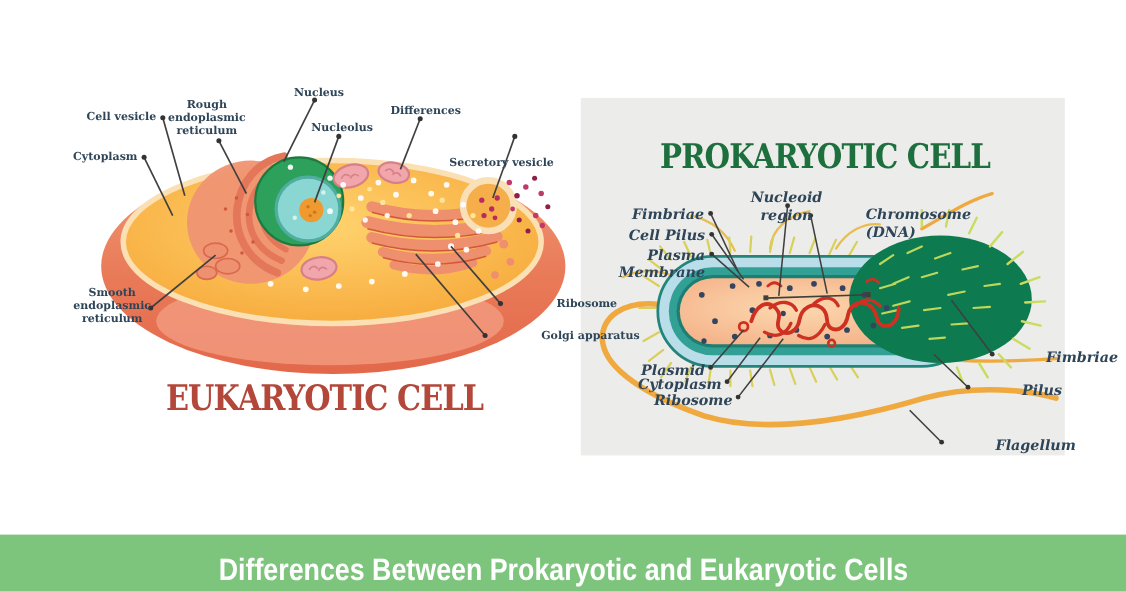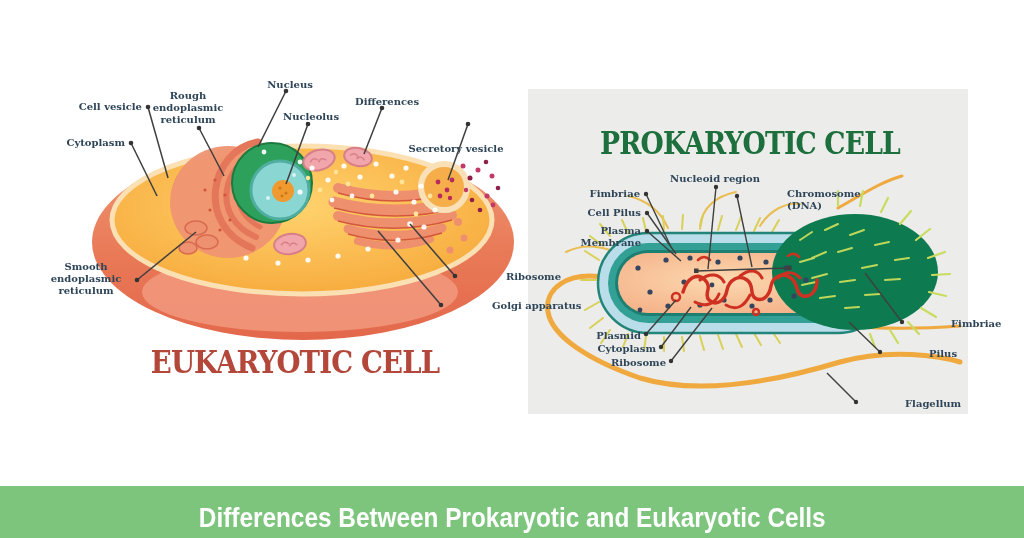--- a/index.html
+++ b/index.html
@@ -5,21 +5,21 @@
   html,body{margin:0;padding:0;}
   #stage{
     position:relative;width:1024px;height:538px;background:#ffffff;overflow:hidden;
     font-family:"DejaVu Serif",serif;
   }
   svg{position:absolute;left:0;top:0;}
   .lbl{
     position:absolute;font-size:10px;font-weight:bold;color:#2e4558;
     line-height:1.22;white-space:pre-line;letter-spacing:0px;
   }
-  .plbl{font-size:10px;}
+  .plbl{font-size:13px;font-style:italic;}
   .ta-r{text-align:right;} .ta-c{text-align:center;} .ta-l{text-align:left;margin-left:44px;}
   .title{
     position:absolute;font-weight:bold;letter-spacing:-1px;
     transform:scaleX(.86);transform-origin:center;
   }
   #euk-title{left:90px;top:343px;width:410px;font-size:32px;color:#b3473a;text-align:center;}
   #pro-title{left:550px;top:125px;width:400px;font-size:31px;color:#1e6f3e;text-align:center;}
   #pro-panel{
     position:absolute;left:528px;top:89px;width:440px;height:325px;background:#ececea;
   }
@@ -322,21 +322,21 @@
 
   <div class="lbl ta-r" style="left:42px;top:101px;width:100px;">Cell vesicle</div>
   <div class="lbl ta-r" style="left:45px;top:137px;width:80px;">Cytoplasm</div>
   <div class="lbl ta-c" style="left:138px;top:90px;width:100px;">Rough
 endoplasmic
 reticulum</div>
   <div class="lbl ta-c" style="left:250px;top:79px;width:80px;">Nucleus</div>
   <div class="lbl ta-c" style="left:271px;top:111px;width:80px;">Nucleolus</div>
   <div class="lbl ta-c" style="left:337px;top:96px;width:100px;">Differences</div>
   <div class="lbl ta-c" style="left:396px;top:111px;width:120px;margin-top:32px;">Secretory vesicle</div>
-  <div class="lbl ta-c" style="left:36px;top:261px;width:100px;">Smooth
+  <div class="lbl ta-c" style="left:52px;top:261px;width:100px;">Smooth
 endoplasmic
 reticulum</div>
   <div class="lbl ta-l" style="left:462px;top:271px;width:80px;">Ribosome</div>
   <div class="lbl ta-l" style="left:448px;top:300px;width:100px;">Golgi apparatus</div>
 
   <div class="lbl plbl ta-c" style="left:665px;top:173px;width:100px;">Nucleoid region</div>
   <div class="lbl plbl ta-r" style="left:560px;top:188px;width:80px;">Fimbriae</div>
   <div class="lbl plbl ta-r" style="left:561px;top:207px;width:80px;">Cell Pilus</div>
   <div class="lbl plbl ta-r" style="left:541px;top:225px;width:100px;">Plasma Membrane</div>
   <div class="lbl plbl ta-l" style="left:743px;top:188px;width:110px;">Chromosome (DNA)</div>

